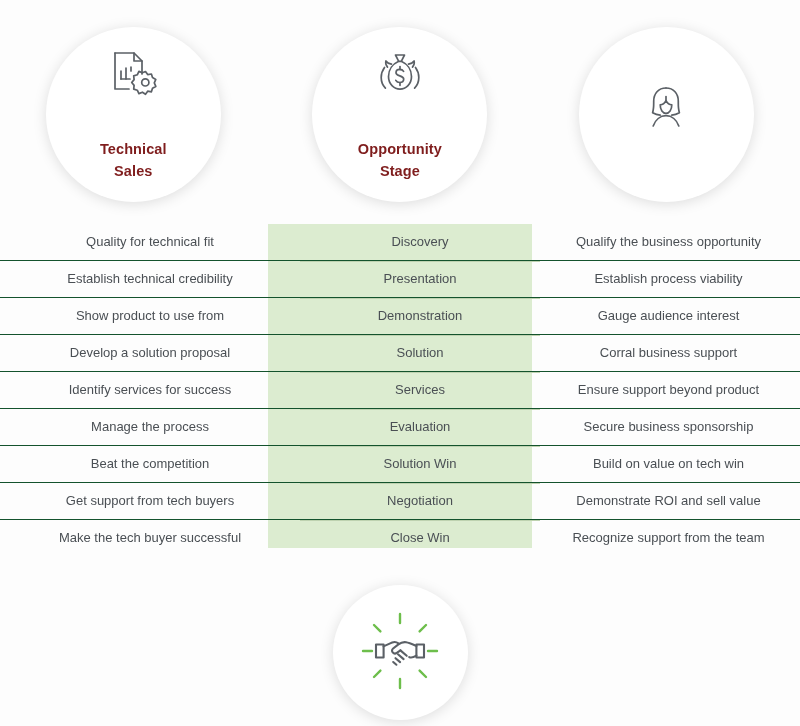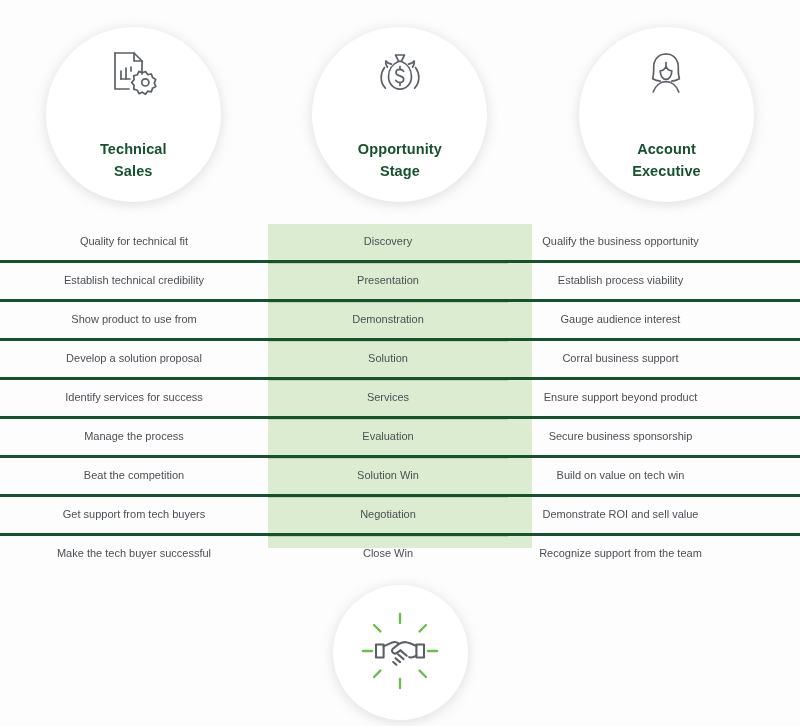--- a/index.html
+++ b/index.html
@@ -44,21 +44,21 @@
     box-sizing: border-box;
   }
   .circle-icon {
     height: 56px;
     display: flex;
     align-items: center;
     justify-content: center;
     margin-bottom: 12px;
   }
   .circle-label {
-    color: #14532d;
+    color: #7f1d1d;
     font-size: 14.5px;
     font-weight: bold;
     line-height: 1.45;
     text-align: center;
     letter-spacing: 0.1px;
     margin-top: 24px;
   }
 
   
   .table-wrap {
@@ -79,35 +79,36 @@
   .rows {
     position: relative;
     z-index: 1;
   }
   .row {
     display: flex;
     height: 36px;
     align-items: center;
   }
   .row + .row {
-    border-top: 3px solid #14532d;
+    border-top: 1px solid #14532d;
   }
   .row + .row .cell.mid {
     box-shadow: inset 0 1px 0 #bed2b0;
   }
   .cell {
-    font-size: 11px;
+    font-size: 13px;
     color: #4a4f54;
     text-align: center;
     line-height: 1.2;
     height: 100%;
     display: flex;
     align-items: center;
     justify-content: center;
     box-sizing: border-box;
+    margin-left: 16px;
   }
   .cell.left  { width: 268px; }
   .cell.mid   { width: 240px; }
   .cell.right { width: 225px; }
 
   
   .bottom-circle-row {
     position: absolute;
     top: 585px;
     left: 0;
@@ -178,24 +179,20 @@
   <div class="circle-cell">
     <div class="circle">
       <div class="circle-icon">
         <svg width="56" height="50" viewBox="0 0 56 50" fill="none" stroke="#5b6066" stroke-width="1.7" stroke-linecap="round" stroke-linejoin="round">
           <path d="M28 4 c-7.6 0 -12.3 5.6 -12.3 13.2 0 4 0.2 7.6 -1.1 11.5 2.6 1.4 5.3 2.2 7.6 2.5"></path>
           <path d="M28 4 c7.6 0 12.3 5.6 12.3 13.2 0 4 -0.2 7.6 1.1 11.5 -2.6 1.4 -5.3 2.2 -7.6 2.5"></path>
           <path d="M28 12.5 v4.2"></path>
           <path d="M22.2 20.8 c1.6 0 4.4 -1.3 5.8 -4.1 1.4 2.8 4.2 4.1 5.8 4.1 0 5.2 -2.6 8.6 -5.8 8.6 s-5.8 -3.4 -5.8 -8.6 z"></path>
           <path d="M15.2 42 c2.1 -6.1 7 -10.3 12.8 -10.3 s10.7 4.2 12.8 10.3"></path>
         </svg>
-      </div>
-      <div class="circle-label">
-        <span>Account</span><br>
-        <span>Executive</span>
       </div>
     </div>
   </div>
 
 </div>
 
 <div class="table-wrap">
   <div class="green-panel"></div>
   <div class="rows">
 

